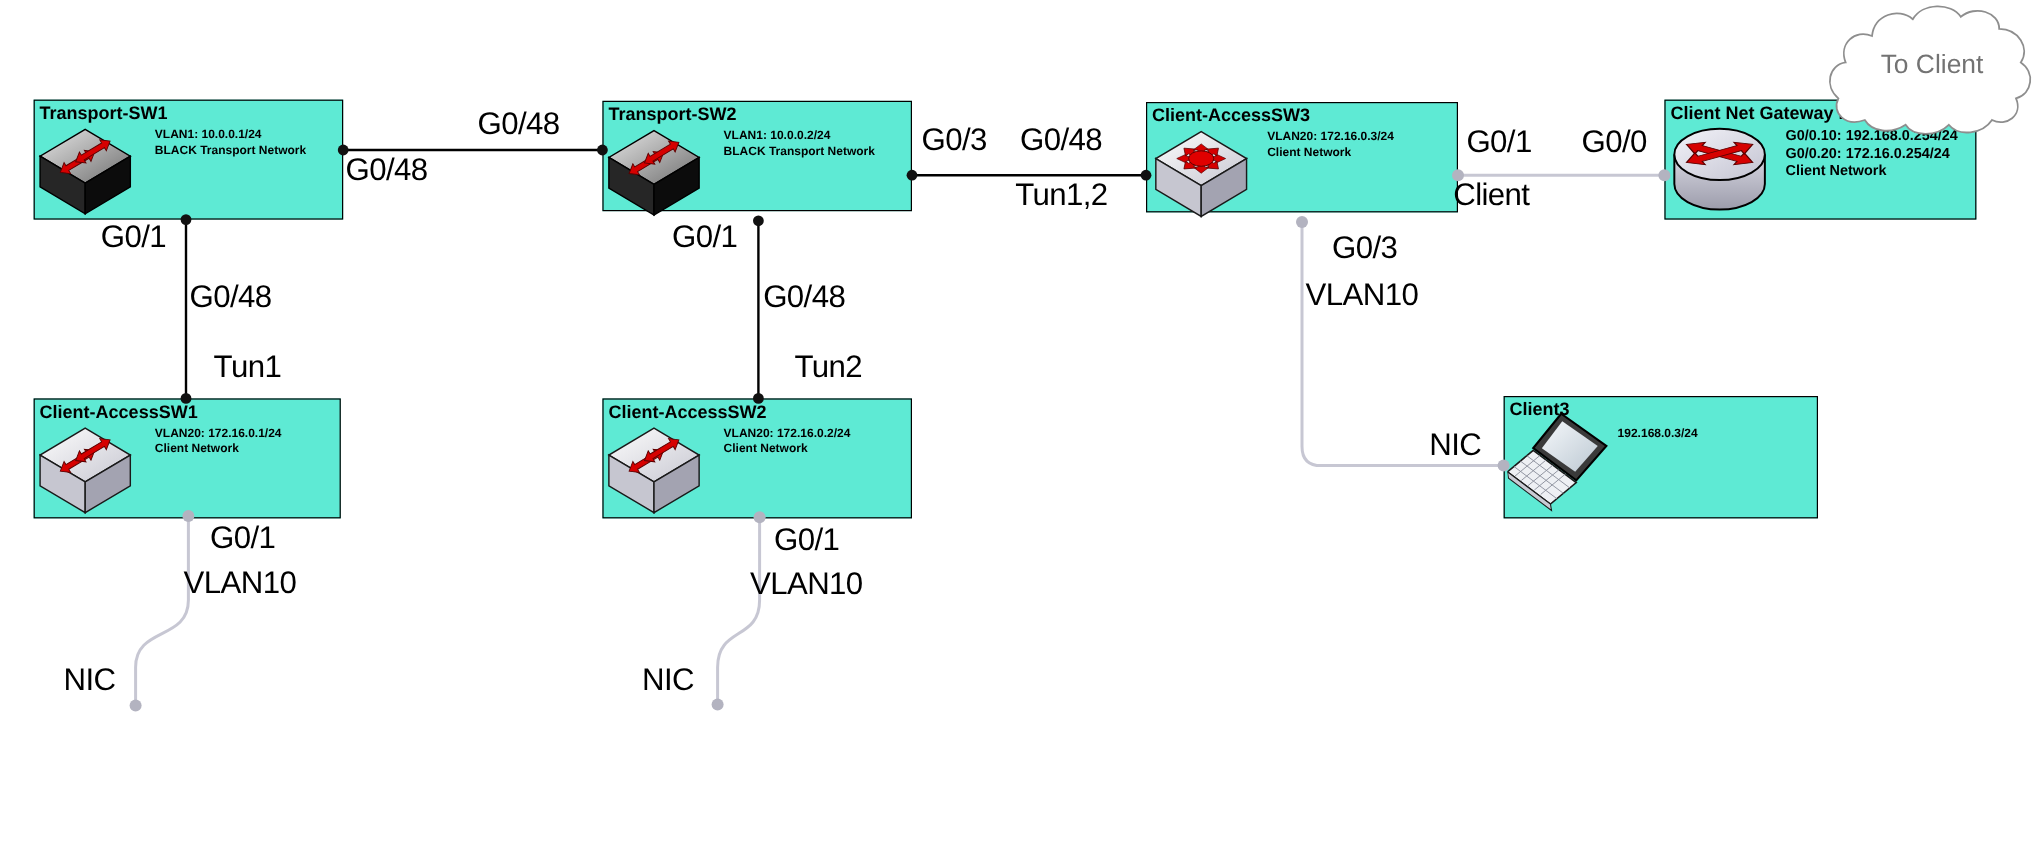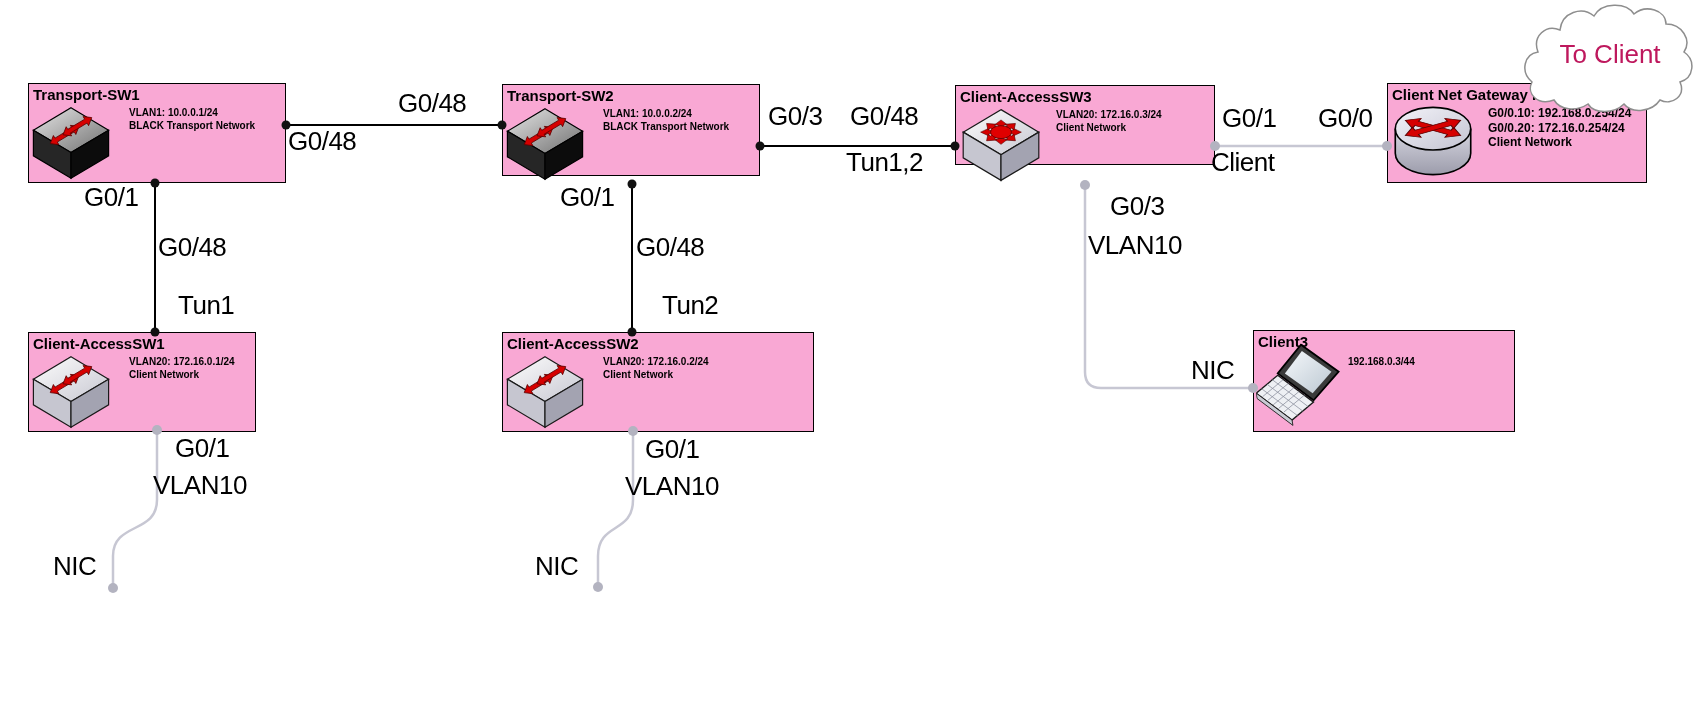--- a/index.html
+++ b/index.html
@@ -1,34 +1,34 @@
 <!DOCTYPE html>
 <html><head>
 <meta charset="utf-8">
 <style>
   html,body{margin:0;padding:0;background:#fff;}
   #canvas{
     position:relative;width:1701px;height:701px;background:#ffffff;overflow:hidden;
     font-family:"Liberation Sans",sans-serif;
   }
-  .device{position:absolute;background:#f9a8d4;border:1px solid #000;box-sizing:border-box;z-index:1;}
+  .device{position:absolute;background:#5eead4;border:1px solid #000;box-sizing:border-box;z-index:1;}
   .dtitle{position:absolute;left:4px;top:2px;font-size:15px;font-weight:bold;color:#000;white-space:nowrap;}
   .dicon{position:absolute;left:2px;top:22px;width:80px;height:74px;}
   .dicon.router{left:4px;top:18px;width:82px;height:78px;}
   .dicon.laptop{left:1px;top:12px;width:92px;height:86px;}
   .ddetails{position:absolute;left:100px;top:23px;font-size:10px;font-weight:bold;color:#000;line-height:12.5px;white-space:nowrap;}
   .ddetails.big{font-size:12px;line-height:14.5px;top:22px;}
   .overlay{position:absolute;left:0;top:0;z-index:5;pointer-events:none;}
   .lk-black{stroke:#000000;stroke-width:2;fill:none;}
   .lk-gray{stroke:#c7c7d3;stroke-width:2.5;fill:none;}
   .dot-b{fill:#111111;}
   .dot-g{fill:#b3b3c0;}
   .cloud-shape{fill:#ffffff;stroke:#8e8e8e;stroke-width:1.5;}
   .blabel{position:absolute;font-size:26px;letter-spacing:-0.5px;color:#000;white-space:nowrap;z-index:6;line-height:30px;}
-  .cloud-label{position:absolute;left:1536px;top:36px;width:148px;text-align:center;font-size:26px;color:#be185d;z-index:7;line-height:36px;}
+  .cloud-label{position:absolute;left:1536px;top:36px;width:148px;text-align:center;font-size:22px;color:#737373;z-index:7;line-height:36px;}
   .defs-holder{position:absolute;width:0;height:0;overflow:hidden;}
 </style>
 </head>
 <body>
 
 <svg class="defs-holder" aria-hidden="true">
   <defs>
     <linearGradient id="g-topd" x1="0" y1="0" x2="1" y2="1">
       <stop offset="0" stop-color="#e6e6e6"></stop>
         <stop offset="1" stop-color="#6f6f6f"></stop>
@@ -129,21 +129,21 @@
     <div class="dtitle">Transport-SW2</div>
     <svg class="dicon" viewBox="0 0 100 92">
         <use href="#sym-sw-dark"></use>
       </svg>
     <div class="ddetails">
       <div>VLAN1: 10.0.0.2/24</div>
       <div>BLACK Transport Network</div>
     </div>
   </div>
 
-  <div class="device" style="left:955px;top:85px;width:260px;height:80px">
+  <div class="device" style="left:955px;top:85px;width:260px;height:92px">
     <div class="dtitle">Client-AccessSW3</div>
     <svg class="dicon" style="width:86px" viewBox="0 0 100 92">
         <use href="#sym-sw-multi"></use>
       </svg>
     <div class="ddetails">
       <div>VLAN20: 172.16.0.3/24</div>
       <div>Client Network</div>
     </div>
   </div>
 
@@ -152,51 +152,51 @@
     <svg class="dicon router" viewBox="0 0 100 94">
         <use href="#sym-router"></use>
       </svg>
     <div class="ddetails big">
       <div>G0/0.10: 192.168.0.254/24</div>
       <div>G0/0.20: 172.16.0.254/24</div>
       <div>Client Network</div>
     </div>
   </div>
 
-  <div class="device" style="left:28px;top:332px;width:228px;height:100px">
+  <div class="device" style="left:28px;top:332px;width:256px;height:100px">
     <div class="dtitle">Client-AccessSW1</div>
     <svg class="dicon" viewBox="0 0 100 92">
         <use href="#sym-sw-light"></use>
       </svg>
     <div class="ddetails">
       <div>VLAN20: 172.16.0.1/24</div>
       <div>Client Network</div>
     </div>
   </div>
 
-  <div class="device" style="left:502px;top:332px;width:312px;height:100px">
+  <div class="device" style="left:502px;top:332px;width:258px;height:100px">
     <div class="dtitle">Client-AccessSW2</div>
     <svg class="dicon" viewBox="0 0 100 92">
         <use href="#sym-sw-light"></use>
       </svg>
     <div class="ddetails">
       <div>VLAN20: 172.16.0.2/24</div>
       <div>Client Network</div>
     </div>
   </div>
 
 
 
   <div class="device" style="left:1253px;top:330px;width:262px;height:102px">
     <div class="dtitle">Client3</div>
     <svg class="dicon laptop" viewBox="0 0 100 96">
         <use href="#sym-laptop"></use>
       </svg>
     <div class="ddetails" style="left:94px;top:25px">
-      <div>192.168.0.3/44</div>
+      <div>192.168.0.3/24</div>
     </div>
   </div>
 
   <svg class="overlay" width="1701" height="701" viewBox="0 0 1701 701">
 
     <line class="lk-black" x1="286" y1="125" x2="502" y2="125"></line>
     <line class="lk-black" x1="155" y1="183" x2="155" y2="332"></line>
     <line class="lk-black" x1="632" y1="184" x2="632" y2="332"></line>
     <line class="lk-black" x1="760" y1="146" x2="955" y2="146"></line>
     <g>

